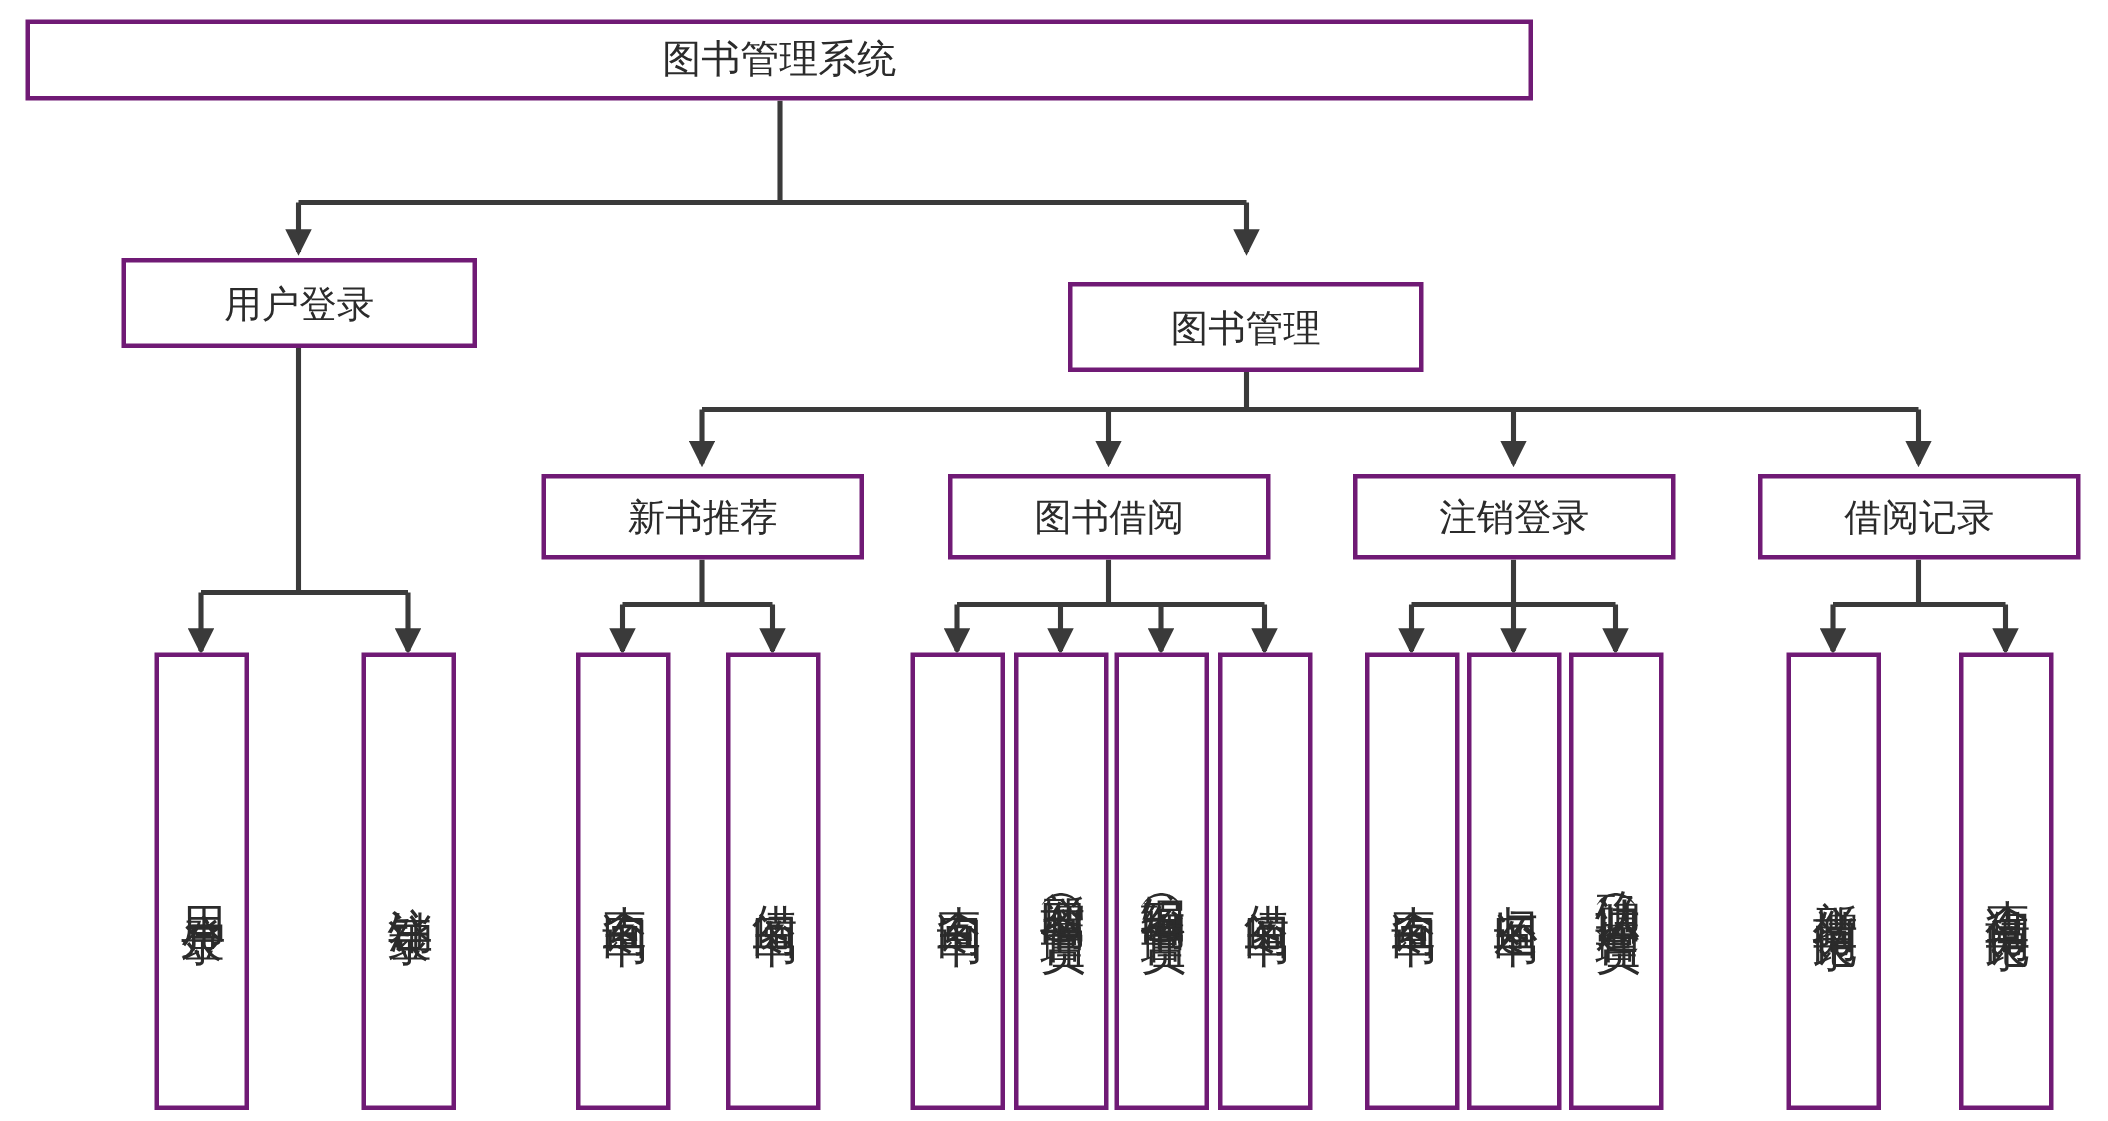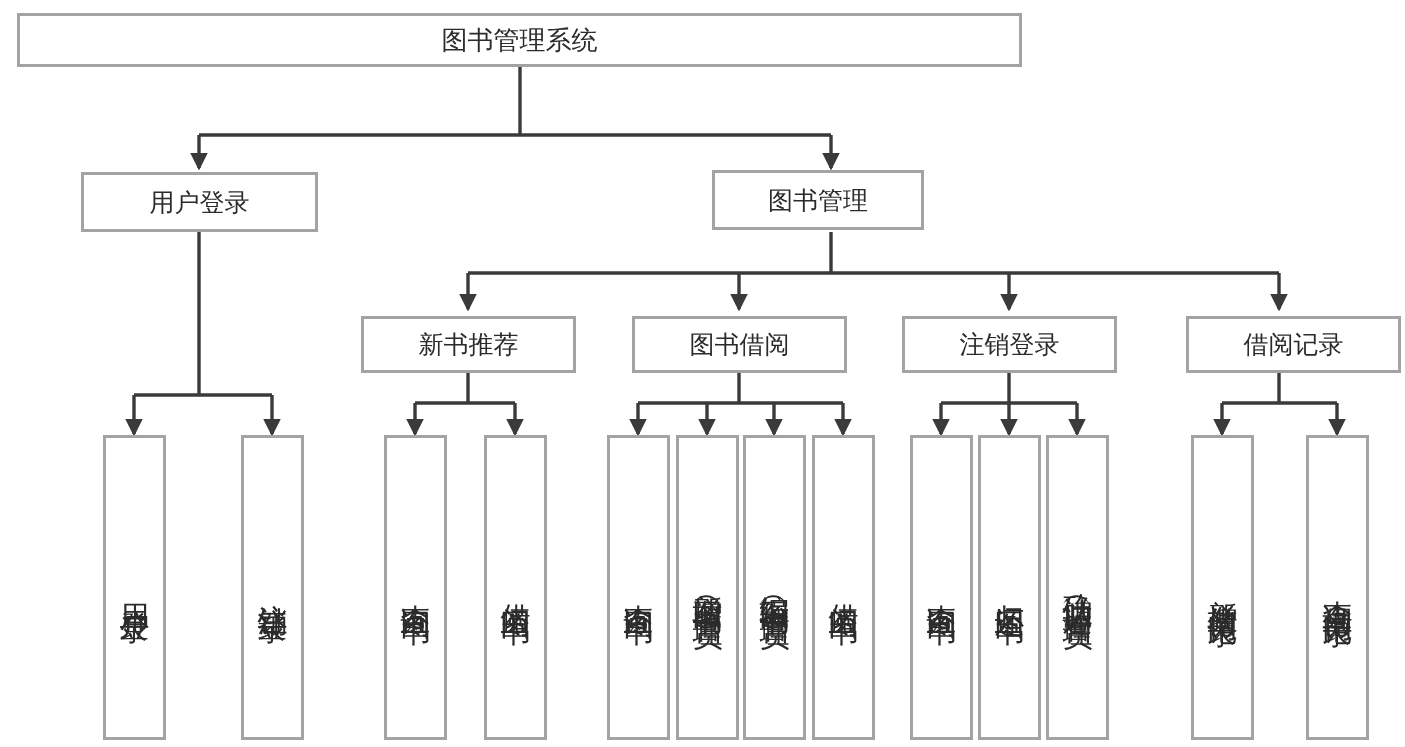--- a/index.html
+++ b/index.html
@@ -19,21 +19,21 @@
     position: absolute;
     left: 0;
     top: 0;
     width: 1405px;
     height: 747px;
     pointer-events: none;
   }
   .node {
     position: absolute;
     box-sizing: border-box;
-    border: 3px solid #a3a3a3;
+    border: 3px solid #701a75;
     background: #ffffff;
     display: flex;
     align-items: center;
     justify-content: center;
     color: #2b2b2b;
     z-index: 2;
   }
   .node .lbl {
     white-space: pre;
     line-height: 1.0;
@@ -125,34 +125,34 @@
     </g>
   </svg>
 
   <div class="node h root" style="left:17px; top:13px; width:1005px; height:54px;">
     <span class="lbl">图书管理系统</span>
   </div>
 
   <div class="node h" style="left:81px; top:172px; width:237px; height:60px;">
     <span class="lbl">用户登录</span>
   </div>
-  <div class="node h" style="left:712px; top:170px; width:212px; height:60px;">
+  <div class="node h" style="left:712px; top:188px; width:237px; height:60px;">
     <span class="lbl">图书管理</span>
   </div>
 
   <div class="node h" style="left:361px; top:316px; width:215px; height:57px;">
     <span class="lbl">新书推荐</span>
   </div>
   <div class="node h" style="left:632px; top:316px; width:215px; height:57px;">
     <span class="lbl">图书借阅</span>
   </div>
   <div class="node h" style="left:902px; top:316px; width:215px; height:57px;">
     <span class="lbl">注销登录</span>
   </div>
-  <div class="node h" style="left:1172px; top:316px; width:215px; height:57px;margin-left:14px;">
+  <div class="node h" style="left:1172px; top:316px; width:215px; height:57px;">
     <span class="lbl">借阅记录</span>
   </div>
 
   <div class="node v" style="left:103px; top:435px; width:63px; height:305px;">
     <span class="lbl">用户登录</span>
   </div>
   <div class="node v" style="left:241px; top:435px; width:63px; height:305px;">
     <span class="lbl">注销登录</span>
   </div>
 

